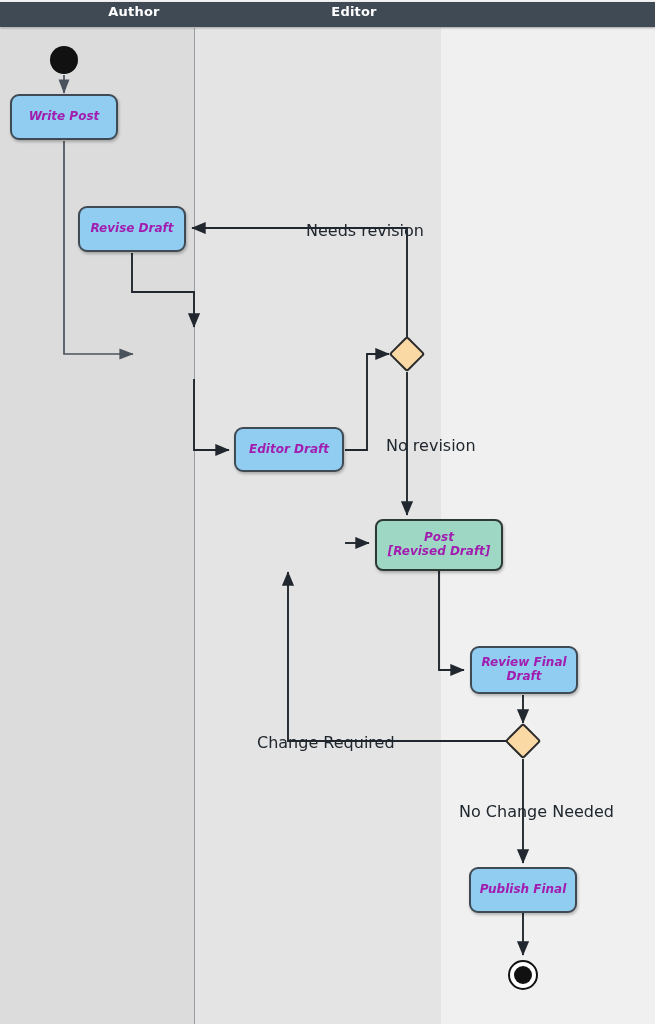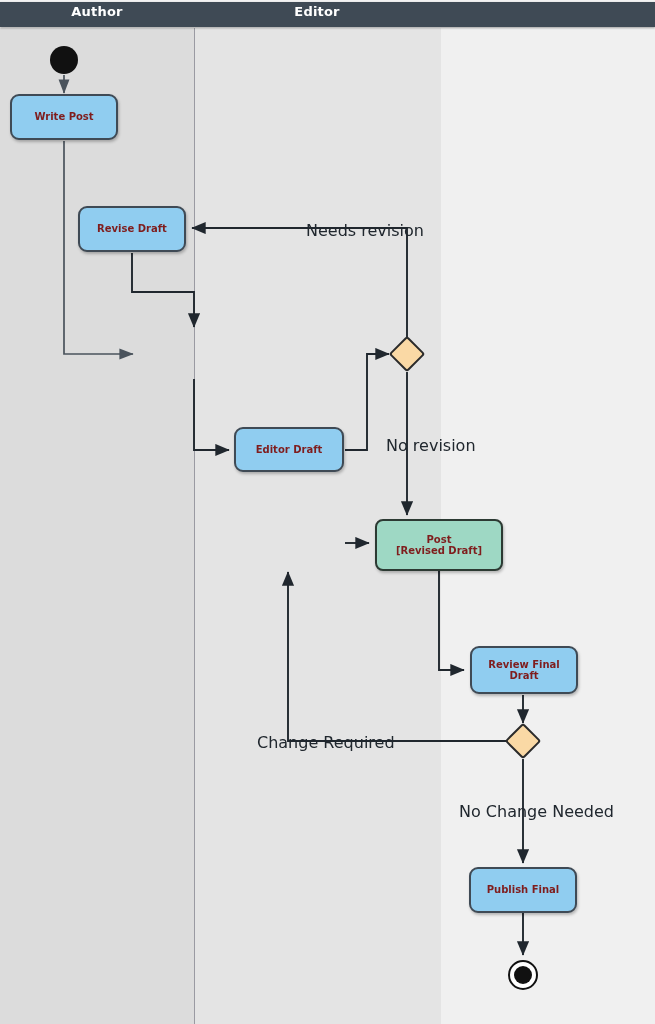--- a/index.html
+++ b/index.html
@@ -36,42 +36,44 @@
     box-shadow: 0 1px 2px rgba(0,0,0,0.35);
   }
   .header-label {
     position: absolute;
     top: 4px;
     color: #ffffff;
     font-size: 13px;
     font-weight: bold;
     text-align: center;
     letter-spacing: 0.2px;
+    padding-left: 37px;
   }
   .hl-author    { left: 0px;   width: 194px; }
   .hl-editor    { left: 194px; width: 246px; }
   .hl-publisher { left: 441px; width: 214px; }
 
   
   .node {
     position: absolute;
     box-sizing: border-box;
     border: 2px solid #3f4a55;
     border-radius: 9px;
     display: flex;
     align-items: center;
     justify-content: center;
     text-align: center;
-    font-size: 10px;
+    font-size: 12px;
     font-weight: bold;
-    color: #7f1d1d;
+    color: #a21caf;
     line-height: 1.15;
     box-shadow: 1px 2px 3px rgba(0,0,0,0.25);
     white-space: pre-line;
     z-index: 4;
+    font-style: italic;
   }
   .node.action { background: #90cdf0; }
   .node.object { background: #9ed8c4; border-color: #2c3a33; border-radius: 8px; }
 
   
   .start-node {
     position: absolute;
     width: 28px; height: 28px;
     border-radius: 50%;
     background: #111111;

